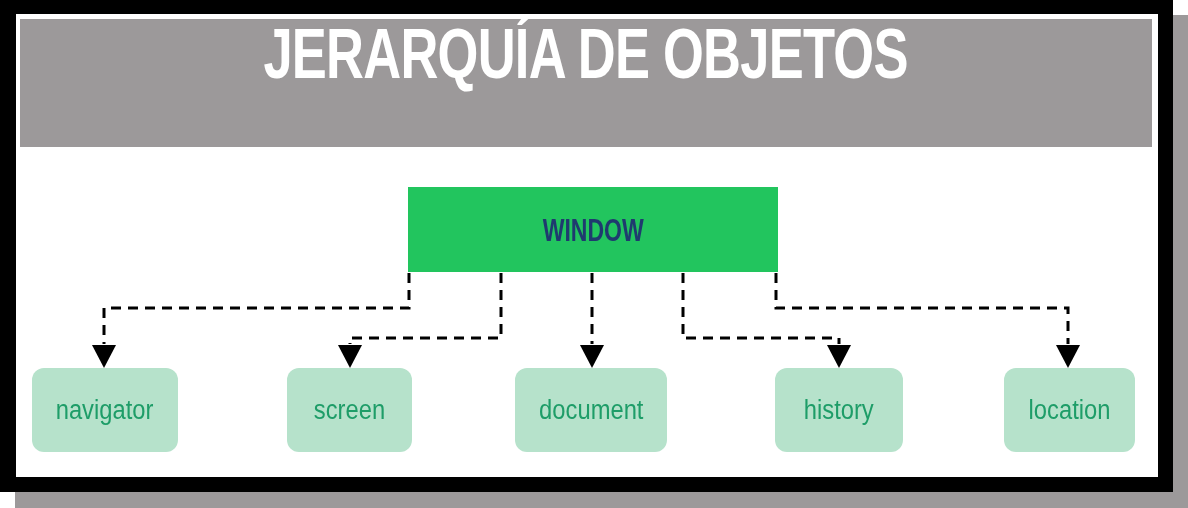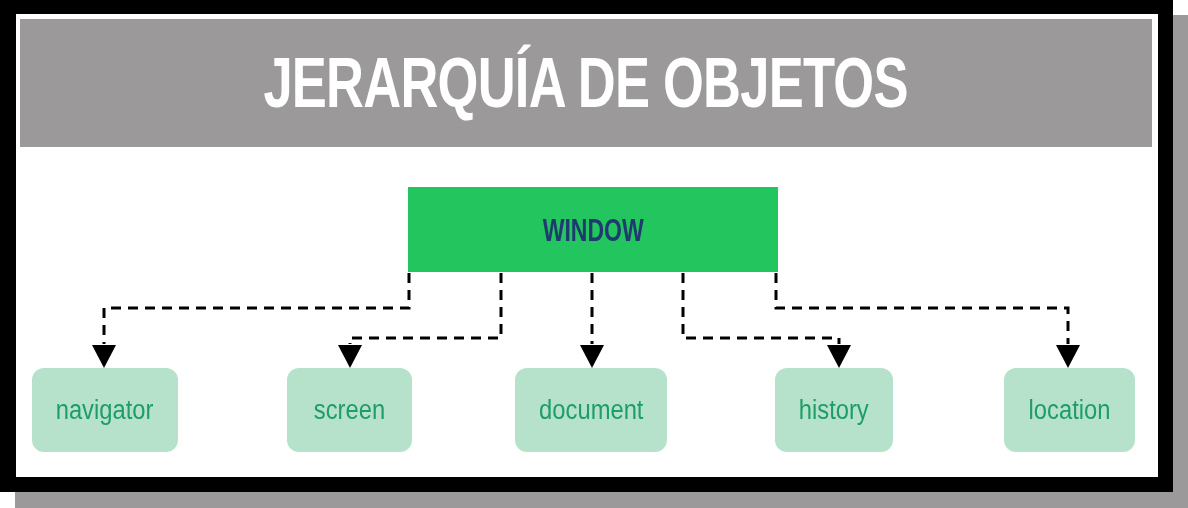--- a/index.html
+++ b/index.html
@@ -31,21 +31,21 @@
     width: 1142px; height: 463px;
     background: #ffffff;
   }
   
   .banner {
     position: absolute;
     left: 20px; top: 19px;
     width: 1132px; height: 128px;
     background: #9c999a;
     display: flex;
-    align-items: center;
+    align-items: flex-start;
     justify-content: center;
   }
   .banner .title {
     color: #ffffff;
     font-size: 70px;
     font-weight: bold;
     letter-spacing: -1px;
     white-space: nowrap;
     transform: scaleX(0.75);
     transform-origin: center;
@@ -80,21 +80,21 @@
     border-radius: 12px;
   }
   .child-node span {
     color: #1e9d68;
     font-size: 27px;
     transform: scaleX(0.88);
   }
   .node-navigator { left: 32px;   width: 146px; }
   .node-screen    { left: 287px;  width: 125px; }
   .node-document  { left: 515px;  width: 152px; }
-  .node-history   { left: 775px;  width: 118px; }
+  .node-history   { left: 775px;  width: 128px; }
   .node-location  { left: 1004px; width: 131px; }
 
   .connector-layer {
     position: absolute;
     left: 0; top: 0;
     width: 1188px; height: 508px;
     pointer-events: none;
   }
   .connector-layer path {
     fill: none;

